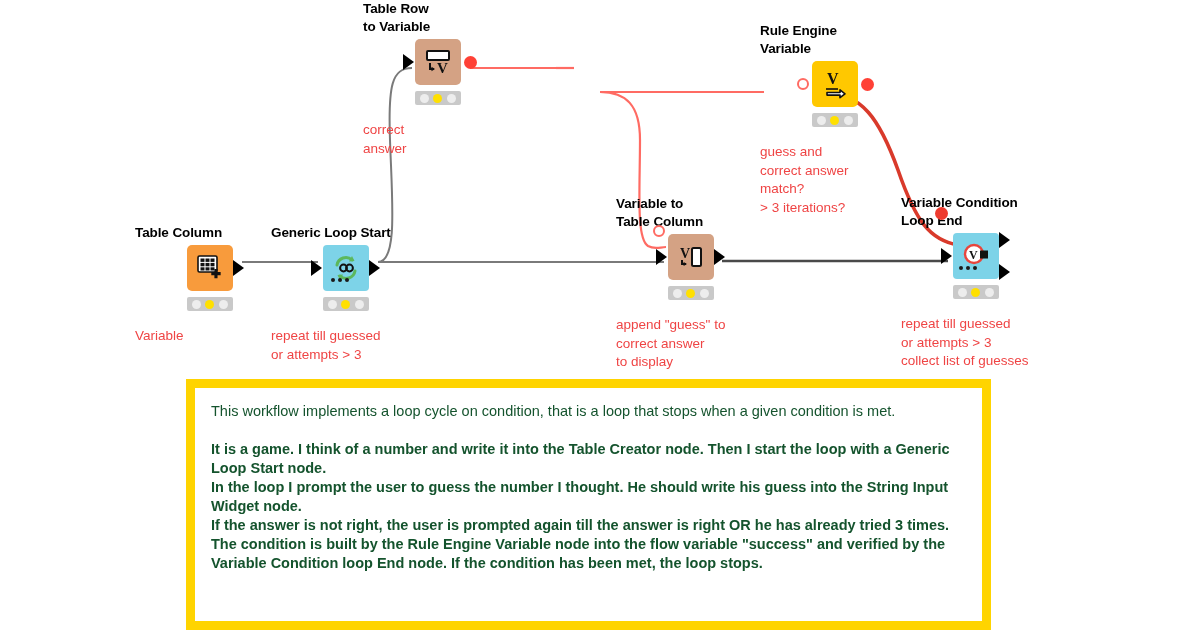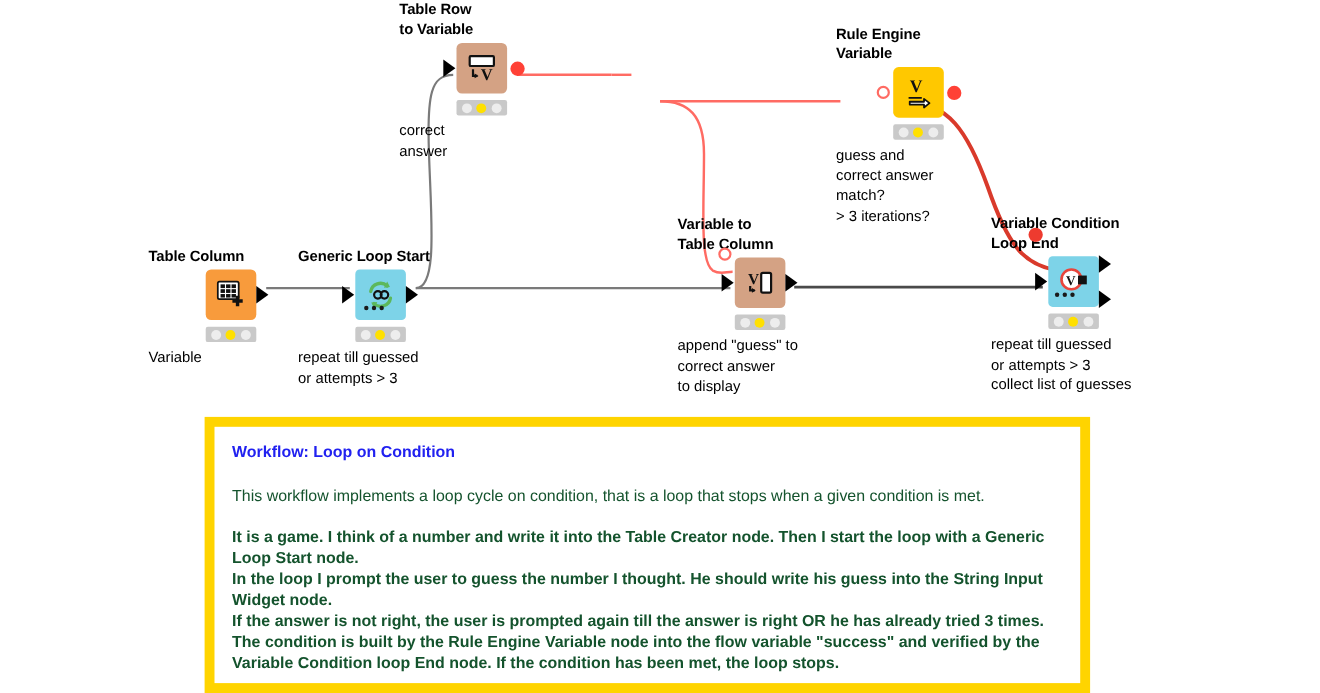--- a/index.html
+++ b/index.html
@@ -81,24 +81,24 @@
     width: 9px;
     height: 9px;
     border-radius: 50%;
     background: #ededed;
   }
   .status .led.on {
     background: #FFE000;
   }
   .node-sub {
     font-size: 13.5px;
-    color: #000000;
+    color: #ef4444;
     line-height: 18.5px;
     white-space: pre-line;
-    margin-top: 5px;
+    margin-top: 16px;
   }
   
   .port {
     position: absolute;
     z-index: 4;
   }
   .port-tri {
     width: 0; height: 0;
     border-top: 8px solid transparent;
     border-bottom: 8px solid transparent;
@@ -348,21 +348,20 @@
       <span class="led on"></span>
       <span class="led"></span>
     </div>
     <div class="node-sub">repeat till guessed
 or attempts &gt; 3
 collect list of guesses</div>
   </div>
 
   <div id="annotation" style="left:186px; top:379px; width:805px; height:251px;">
     <div class="inner">
-      <p class="anno-title">Workflow: Loop on Condition</p>
       <p class="anno-para">This workflow implements a loop cycle on condition, that is a loop that stops when a given condition is met.</p>
       <p class="anno-para tight">It is a game. I think of a number and write it into the Table Creator node. Then I start the loop with a Generic Loop Start node.</p>
       <p class="anno-para tight">In the loop I prompt the user to guess the number I thought. He should write his guess into the String Input Widget node.</p>
       <p class="anno-para tight">If the answer is not right, the user is prompted again till the answer is right OR he has already tried 3 times.</p>
       <p class="anno-para tight">The condition is built by the Rule Engine Variable node into the flow variable "success" and verified by the Variable Condition loop End node. If the condition has been met, the loop stops.</p>
     </div>
   </div>
 
 </div>
 

